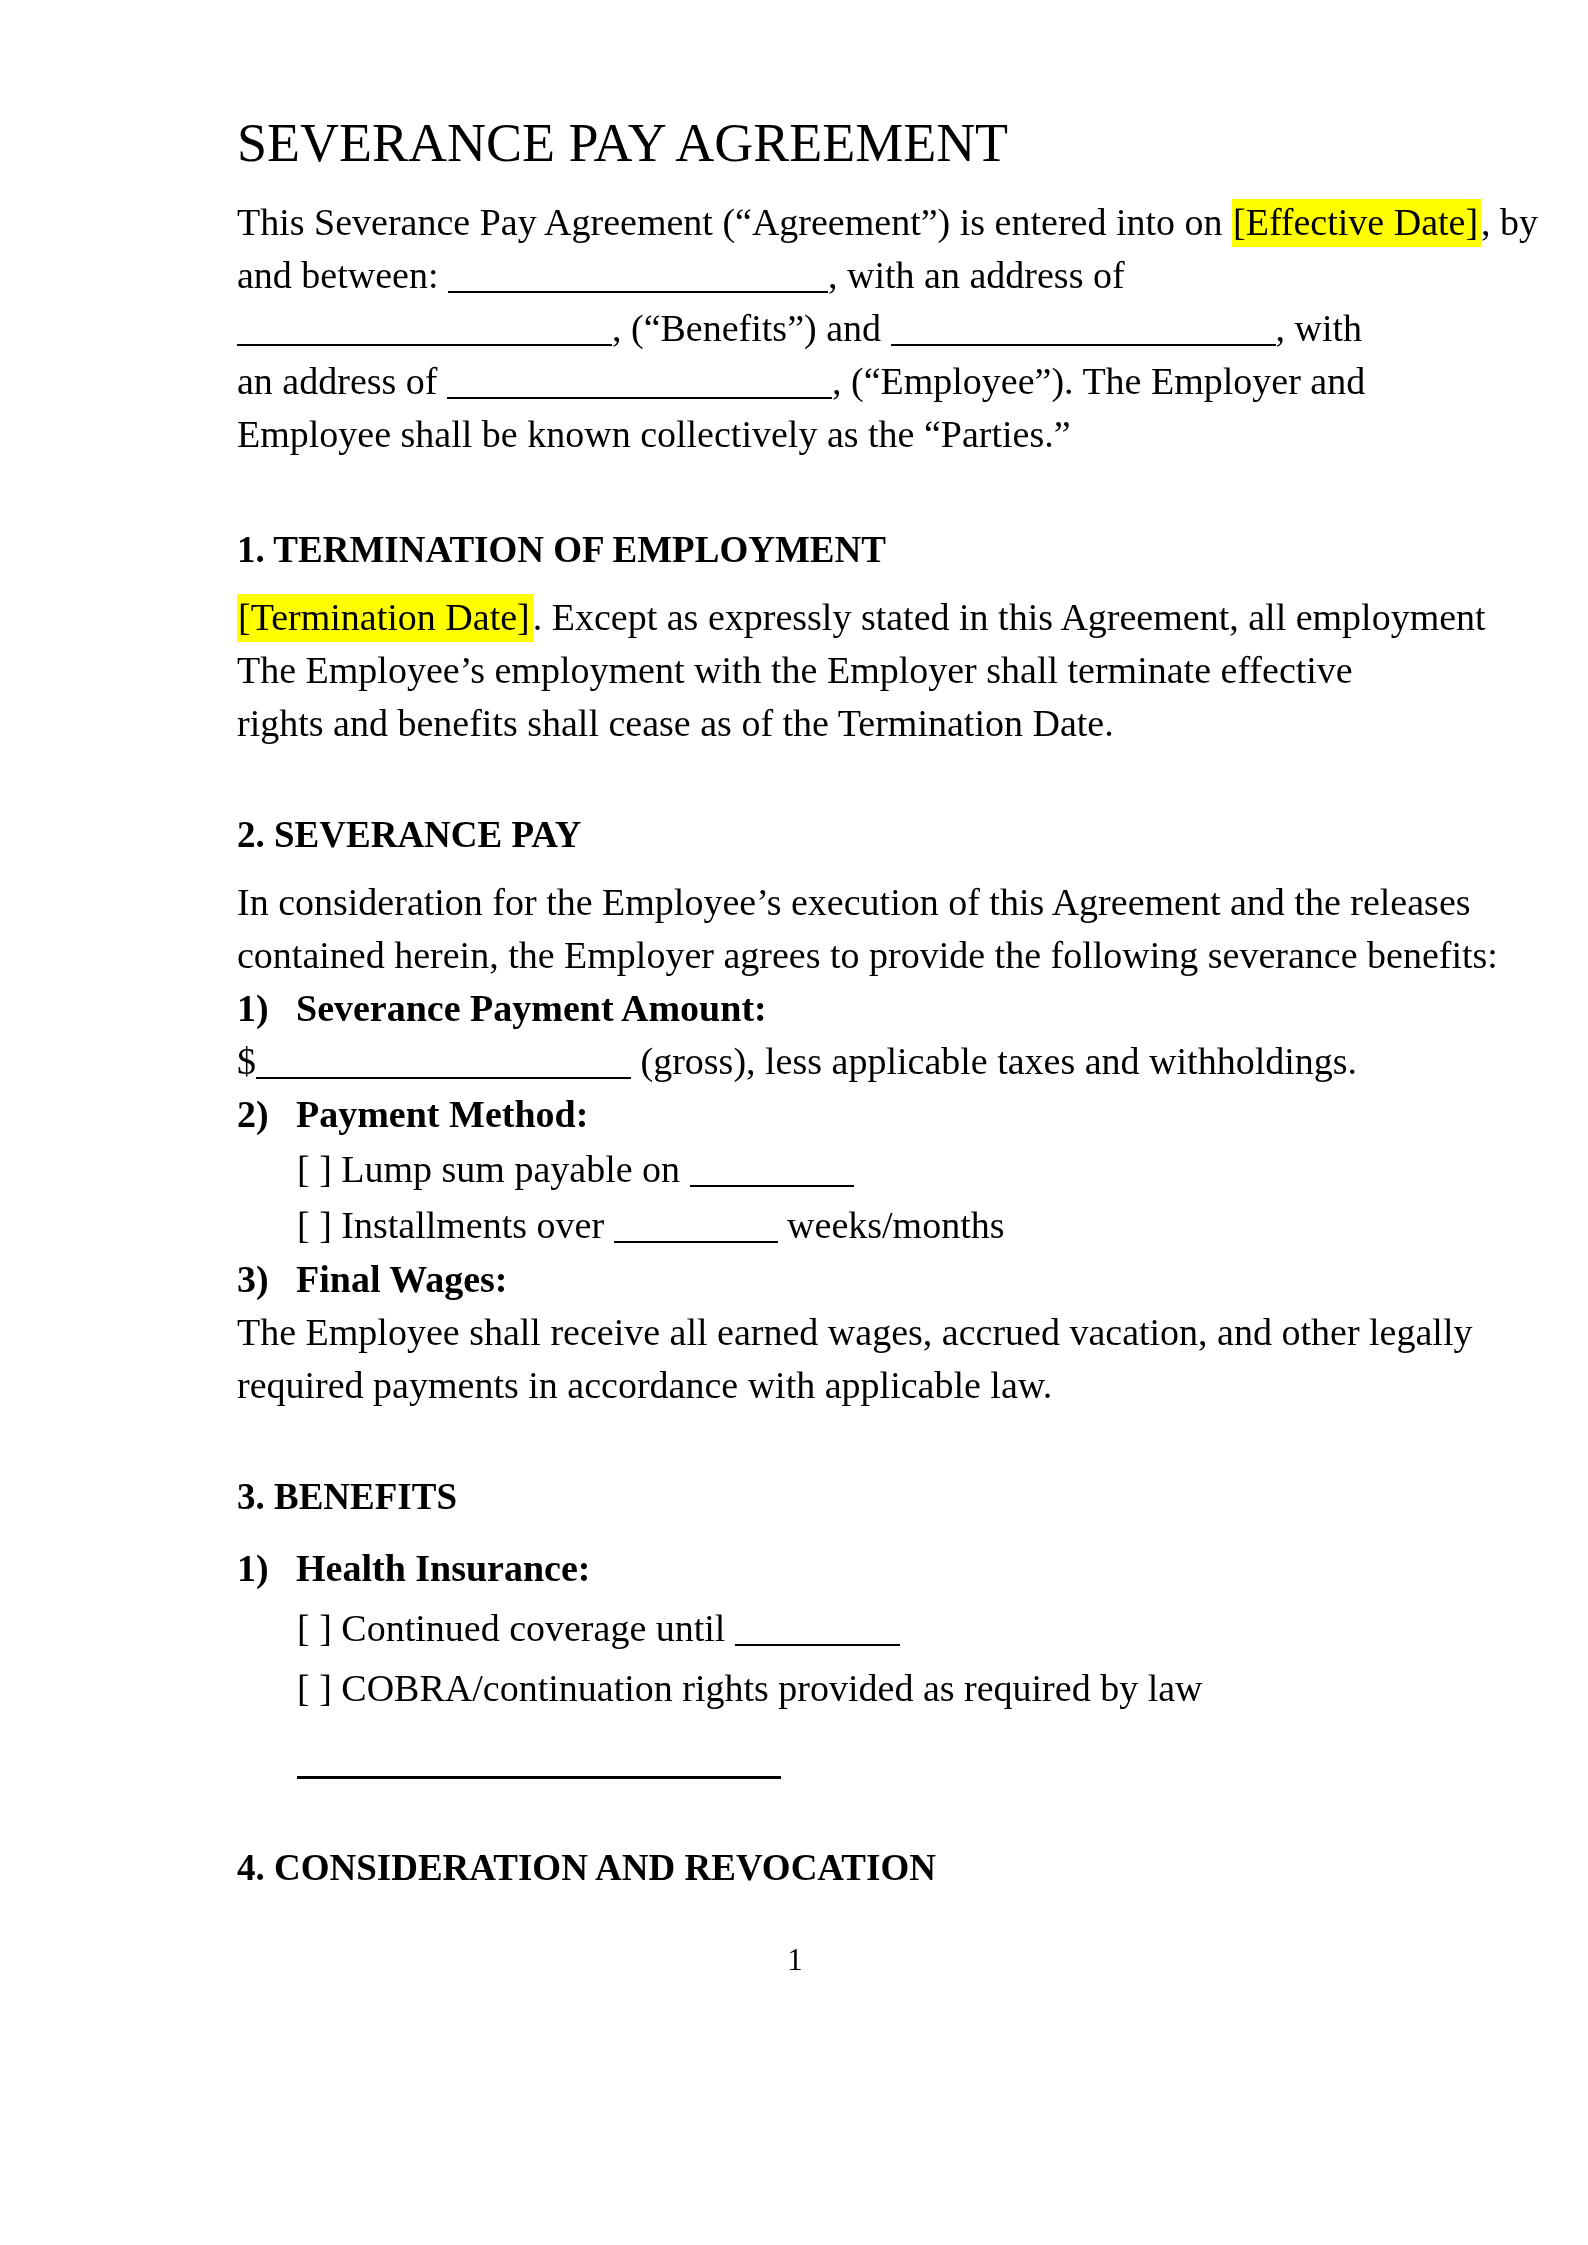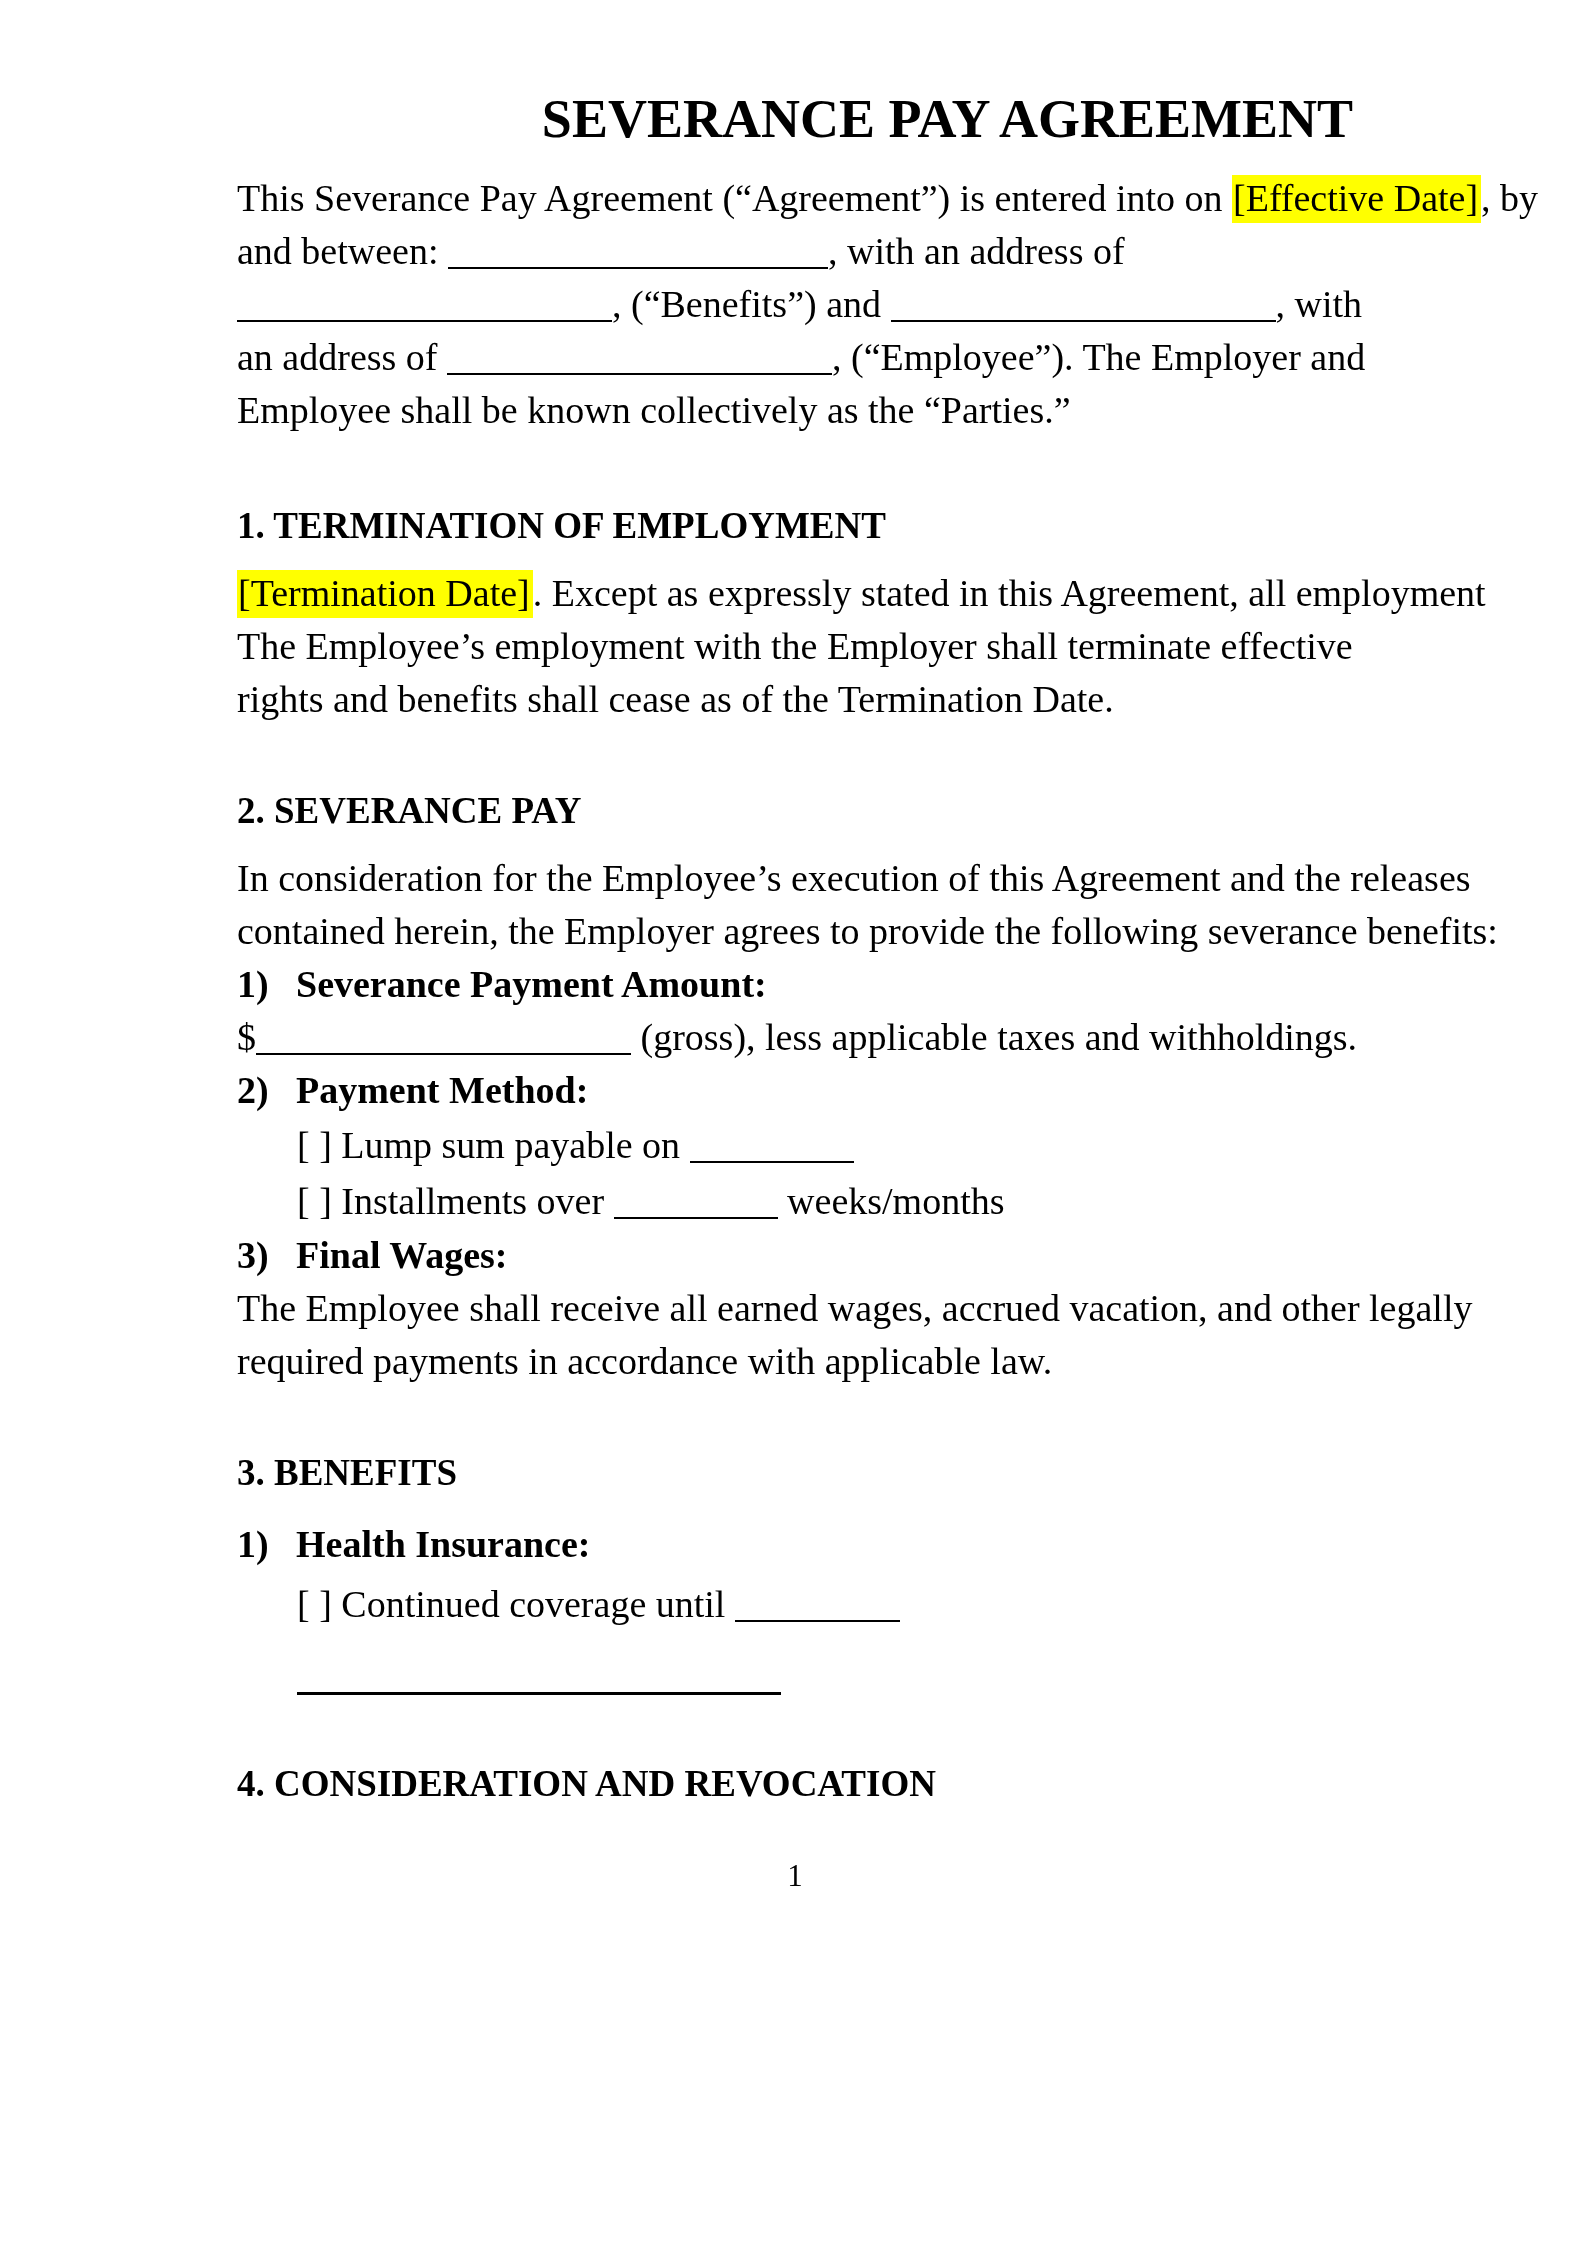--- a/index.html
+++ b/index.html
@@ -4,21 +4,21 @@
 <style>
   html,body{margin:0;padding:0;}
   body{
     width:1588px;height:2245px;background:#ffffff;color:#000000;
     font-family:"Liberation Serif", "DejaVu Serif", serif;
     -webkit-font-smoothing:antialiased;
   }
   .page{position:relative;width:1588px;height:2245px;overflow:hidden;background:#ffffff;}
   .content{padding:0 235px 0 237px;}
   .doc-title{
-    margin:88px 0 0 0;text-align:right;font-weight:bold;
+    margin:112px 0 0 0;text-align:left;font-weight:normal;
     font-size:54px;line-height:62px;white-space:nowrap;
   }
   .line{white-space:nowrap;font-size:38px;line-height:53px;}
   .sec-heading{font-weight:bold;font-size:37px;line-height:50px;white-space:nowrap;}
   .mt-intro{margin-top:22px;}
   .mt-h1{margin-top:64px;}
   .mt-h2{margin-top:60px;}
   .mt-h3{margin-top:60px;}
   .mt-h4{margin-top:64px;}
   .mt-p{margin-top:16px;}
@@ -110,20 +110,23 @@
     </div>
 
     <div class="sec-heading mt-h3">3. BENEFITS</div>
     <div class="mt-p">
       <div class="line s3-row">
         <span class="num">1)</span><span class="bold">Health Insurance:</span>
       </div>
       <div class="line s3-row s3-cb">
         <span>[ ]</span><span> Continued coverage until </span><span class="blank" style="width:165px"></span>
       </div>
+      <div class="line s3-row s3-cb">
+        <span>[ ]</span><span> COBRA/continuation rights provided as required by law</span>
+      </div>
       <div class="rule-row">
         <div class="rule"></div>
       </div>
     </div>
 
     <div class="sec-heading mt-h4">4. CONSIDERATION AND REVOCATION</div>
 
     <div class="page-num">1</div>
 
   </div>

